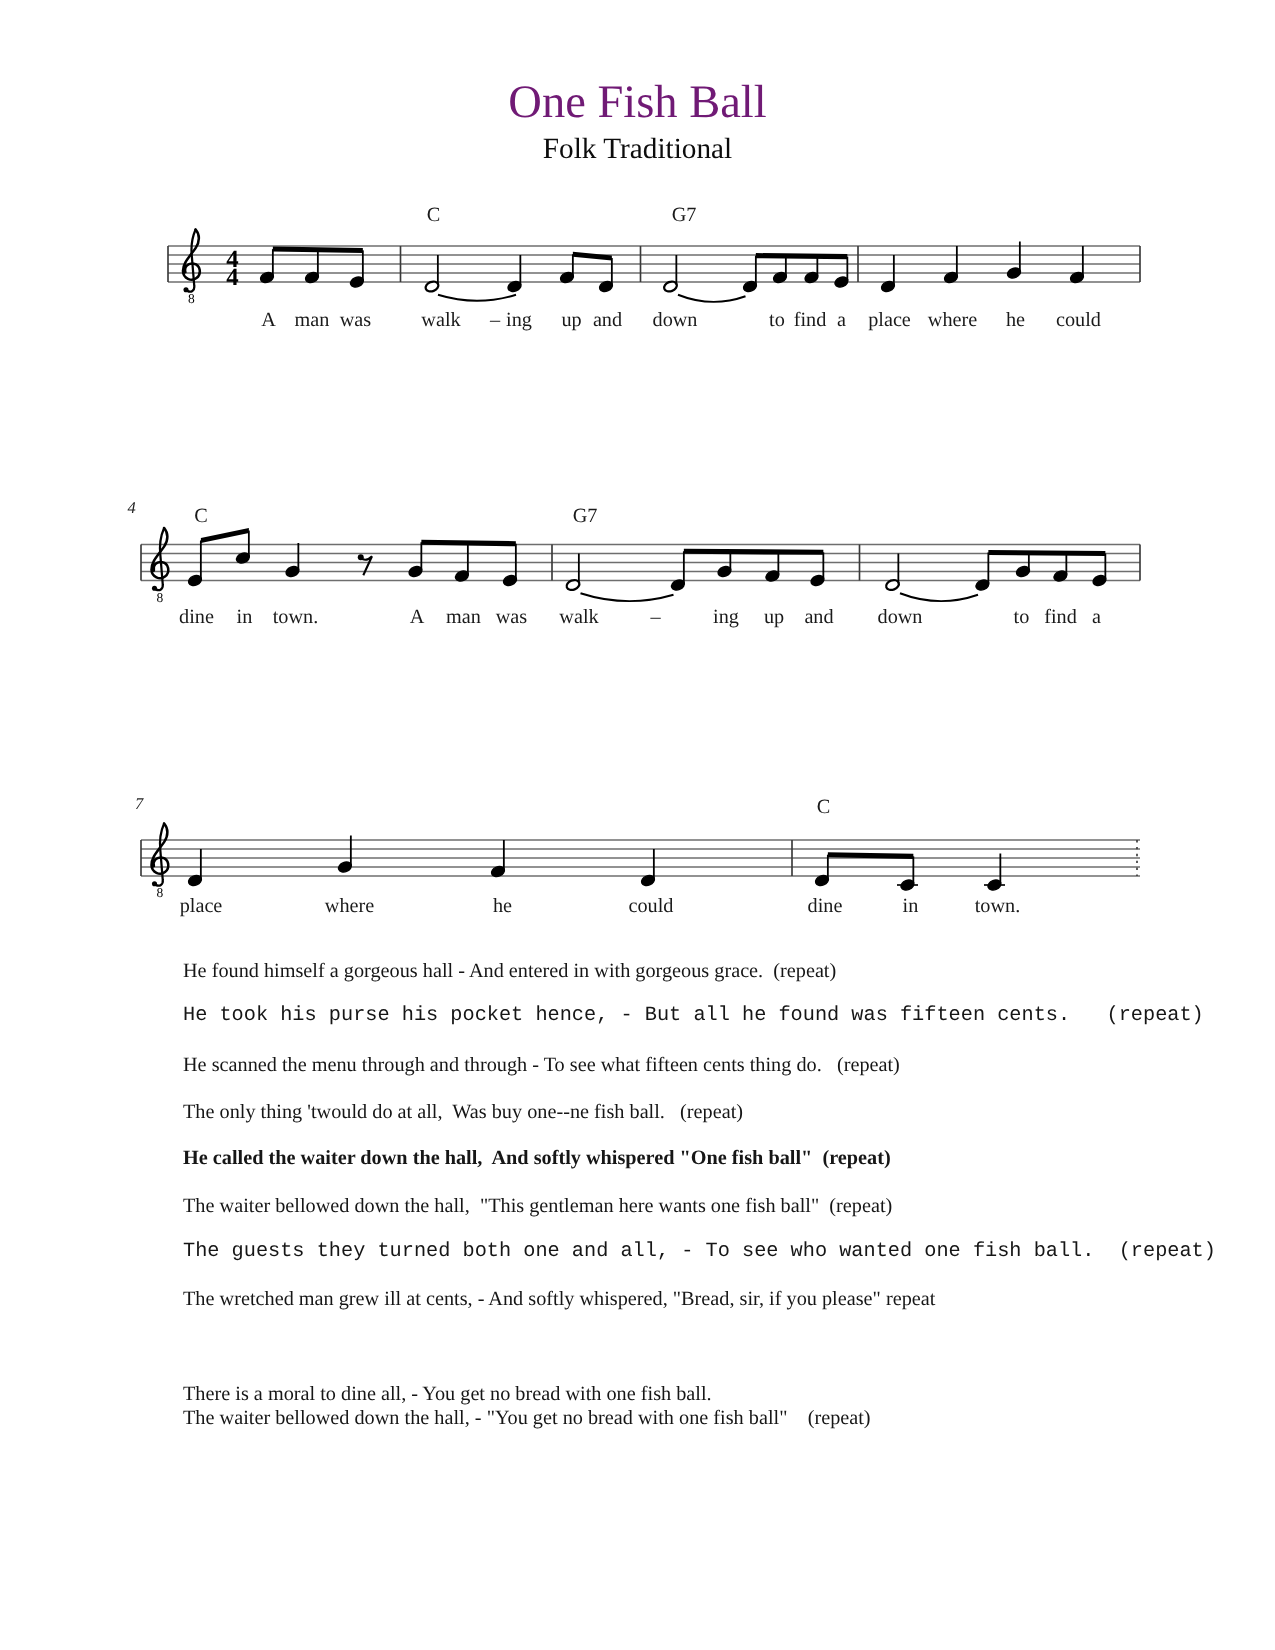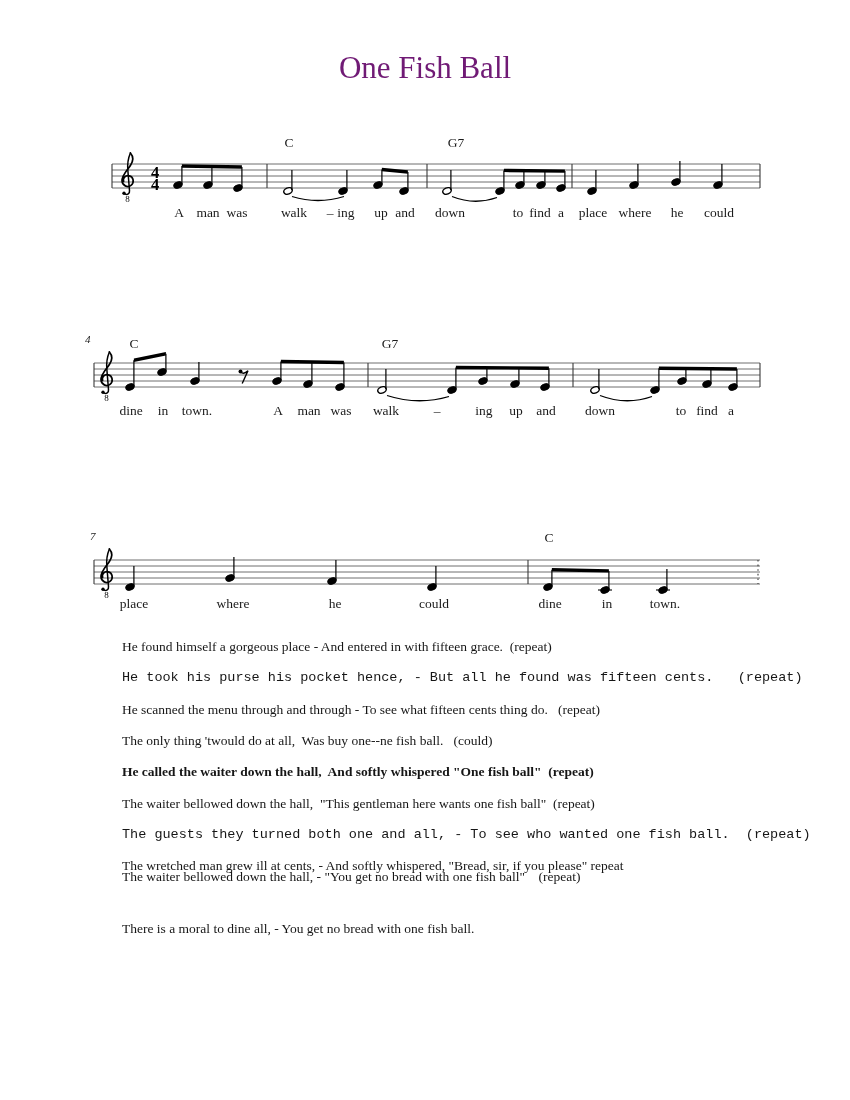--- a/index.html
+++ b/index.html
@@ -17,20 +17,21 @@
   .tsnum{font-size:16.5px;font-weight:bold;color:#000;}
   .clef8{font-size:9px;color:#000;}
   #verses{position:absolute;left:0;top:0;width:100%;}
   .verse{position:absolute;left:122px;font-size:13.5px;color:#161616;white-space:pre;}
 </style>
 </head>
 <body>
 
 <div id="page">
   <div id="title">One Fish Ball</div>
+  <div id="subtitle">Folk Traditional</div>
   <svg id="notation" width="850" height="1100" viewBox="0 0 850 1100">
       <line x1="112" y1="164" x2="760" y2="164" stroke="#6e6e6e" stroke-width="1"></line>
       <line x1="112" y1="170" x2="760" y2="170" stroke="#6e6e6e" stroke-width="1"></line>
       <line x1="112" y1="176" x2="760" y2="176" stroke="#6e6e6e" stroke-width="1"></line>
       <line x1="112" y1="182" x2="760" y2="182" stroke="#6e6e6e" stroke-width="1"></line>
       <line x1="112" y1="188" x2="760" y2="188" stroke="#6e6e6e" stroke-width="1"></line>
       <line x1="112" y1="164" x2="112" y2="188" stroke="#3a3a3a" stroke-width="1.1"></line>
       <line x1="267" y1="164" x2="267" y2="188" stroke="#3a3a3a" stroke-width="1.1"></line>
       <line x1="427" y1="164" x2="427" y2="188" stroke="#3a3a3a" stroke-width="1.1"></line>
       <line x1="572" y1="164" x2="572" y2="188" stroke="#3a3a3a" stroke-width="1.1"></line>
@@ -217,24 +218,24 @@
       <div class="abs chord" style="left: 549px; top: 530px;">C</div>
       <div class="abs lyric" style="left: 134px; top: 596px;">place</div>
       <div class="abs lyric" style="left: 233px; top: 596px;">where</div>
       <div class="abs lyric" style="left: 335px; top: 596px;">he</div>
       <div class="abs lyric" style="left: 434px; top: 596px;">could</div>
       <div class="abs lyric" style="left: 550px; top: 596px;">dine</div>
       <div class="abs lyric" style="left: 607px; top: 596px;">in</div>
       <div class="abs lyric" style="left: 665px; top: 596px;">town.</div>
     </div>
   <div id="verses">
-      <div class="verse" style="top: 639px;">He found himself a gorgeous place - And entered in with fifteen grace.  (repeat)</div>
+      <div class="verse" style="top: 639px;">He found himself a gorgeous hall - And entered in with gorgeous grace.  (repeat)</div>
       <div class="verse" style="top: 670.3px; font-family: Liberation Mono, monospace;">He took his purse his pocket hence, - But all he found was fifteen cents.   (repeat)</div>
       <div class="verse" style="top: 701.6px;">He scanned the menu through and through - To see what fifteen cents thing do.   (repeat)</div>
-      <div class="verse" style="top: 732.9px;">The only thing 'twould do at all,  Was buy one--ne fish ball.   (could)</div>
+      <div class="verse" style="top: 732.9px;">The only thing 'twould do at all,  Was buy one--ne fish ball.   (repeat)</div>
       <div class="verse" style="top: 764.2px; font-weight: bold;">He called the waiter down the hall,  And softly whispered "One fish ball"  (repeat)</div>
       <div class="verse" style="top: 795.5px;">The waiter bellowed down the hall,  "This gentleman here wants one fish ball"  (repeat)</div>
       <div class="verse" style="top: 826.8px; font-family: Liberation Mono, monospace;">The guests they turned both one and all, - To see who wanted one fish ball.  (repeat)</div>
       <div class="verse" style="top: 858.1px;">The wretched man grew ill at cents, - And softly whispered, "Bread, sir, if you please" repeat</div>
-      <div class="verse" style="top: 869px;">The waiter bellowed down the hall, - "You get no bread with one fish ball"    (repeat)</div>
+      <div class="verse" style="top: 937px;">The waiter bellowed down the hall, - "You get no bread with one fish ball"    (repeat)</div>
       <div class="verse" style="top: 920.7px;">There is a moral to dine all, - You get no bread with one fish ball.</div>
     </div>
 </div>
 
 </body></html>

